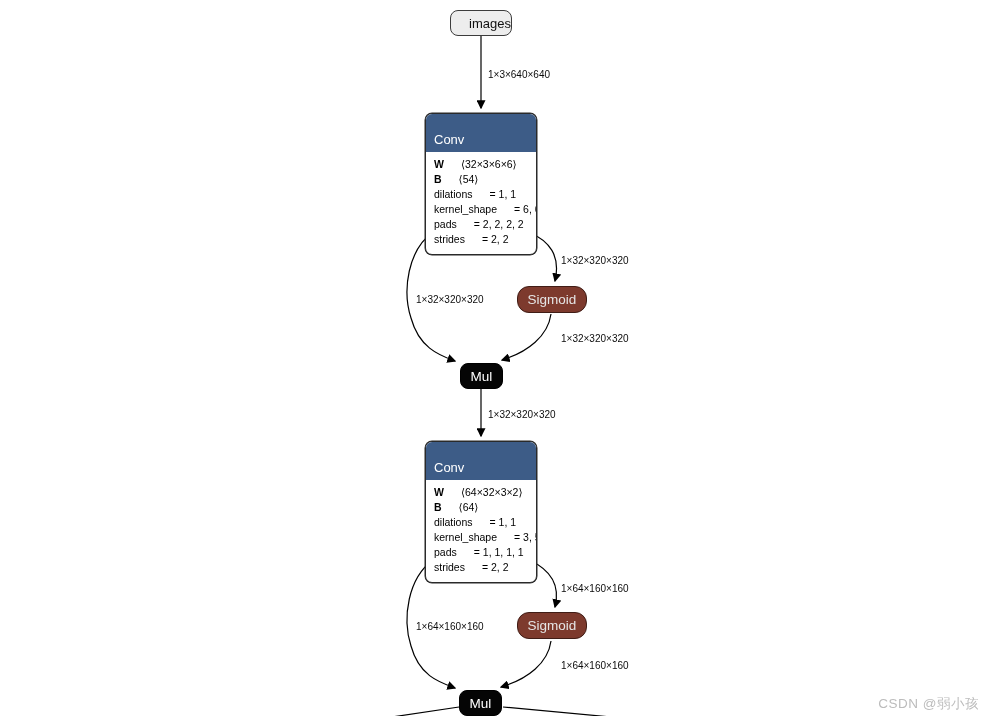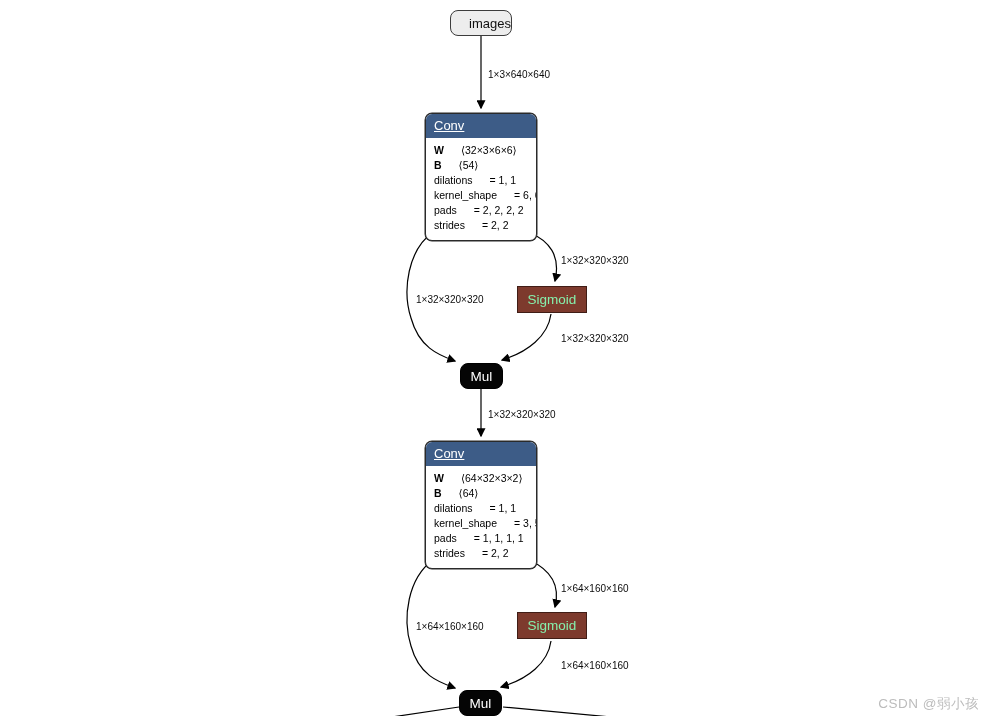--- a/index.html
+++ b/index.html
@@ -18,32 +18,31 @@
     display:flex;align-items:center;justify-content:flex-end;
     font-size:13px;color:#111;
   }
 
   .conv-node{
     width:112px;background:#ffffff;border:1px solid #2a2a2a;border-radius:7px;
     overflow:hidden;box-shadow:0 0 0 0.5px #2a2a2a;
   }
   .conv-header{
     background:#3d5c87;color:#ffffff;font-size:13px;
-    padding:4px 8px 5px 8px;
-    text-decoration:underline;
+    padding:18px 8px 5px 8px;
   }
   .conv-body{padding:5px 8px 7px 8px;}
   .param-row{font-size:10.5px;color:#000;line-height:15px;white-space:nowrap;}
   .param-row .pk.bold{font-weight:bold;}
   .param-row .pv{margin-left:17px;}
 
   .sigmoid-node{
-    width:70px;height:27px;background:#7d3a2d;border:1.6px solid #401d16;border-radius:0;
+    width:70px;height:27px;background:#7d3a2d;border:1.6px solid #401d16;border-radius:12px;
     display:flex;align-items:center;justify-content:center;
-    color:#86efac;font-size:13.5px;
+    color:#e5e5e5;font-size:13.5px;
   }
   .mul-node{
     width:43px;height:26px;background:#050505;border:1.6px solid #000;border-radius:8px;
     display:flex;align-items:center;justify-content:center;
     color:#ffffff;font-size:13.5px;
   }
 
   .edge-label{
     position:absolute;font-size:10px;color:#0b0b0b;white-space:nowrap;
   }

